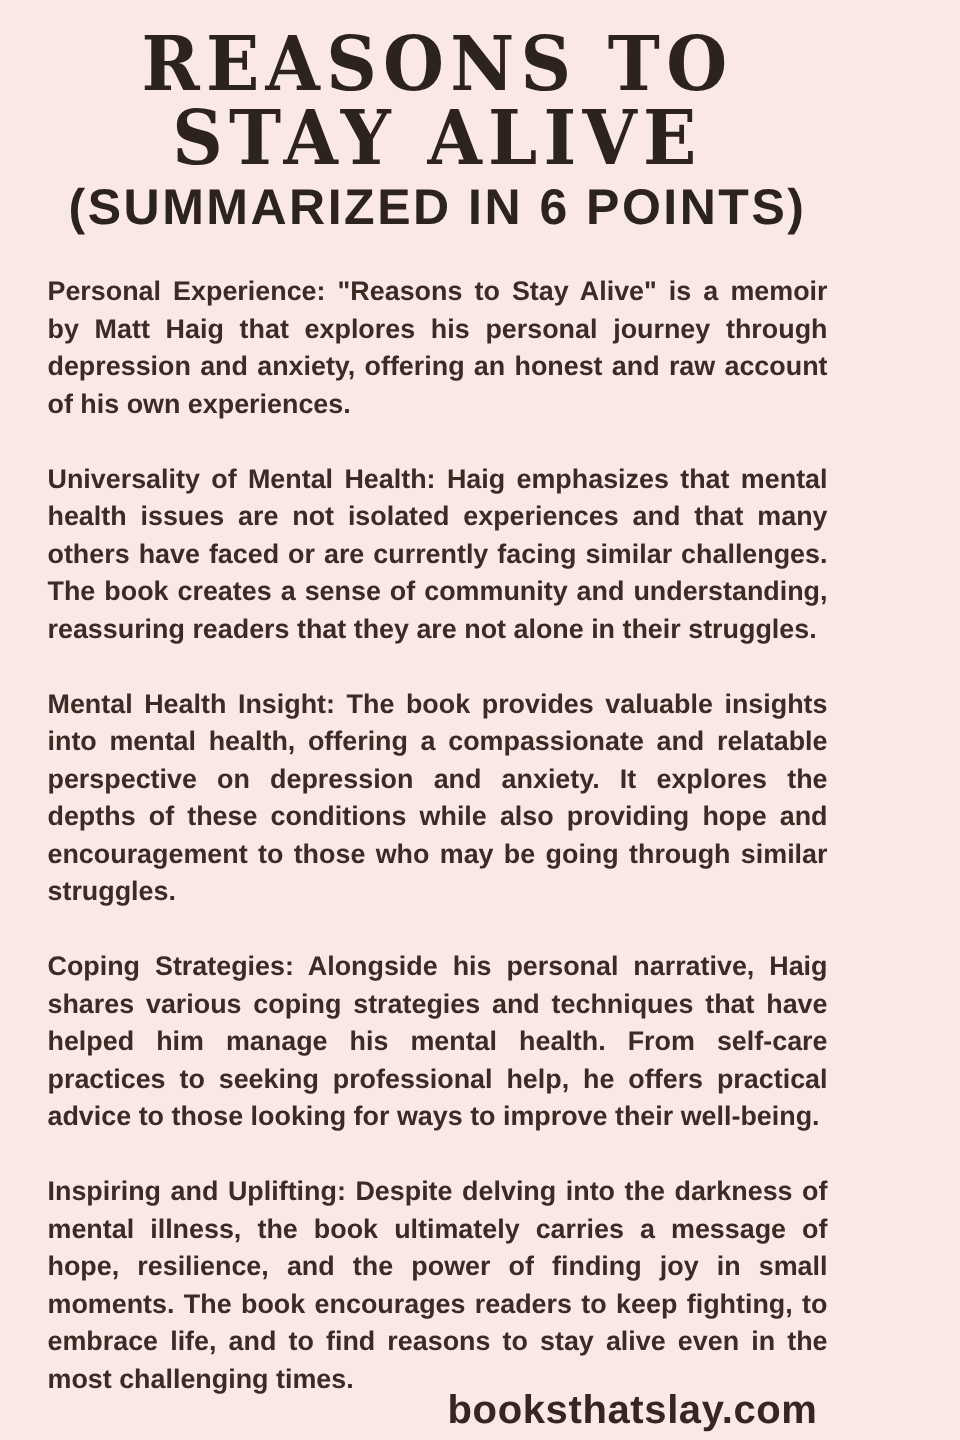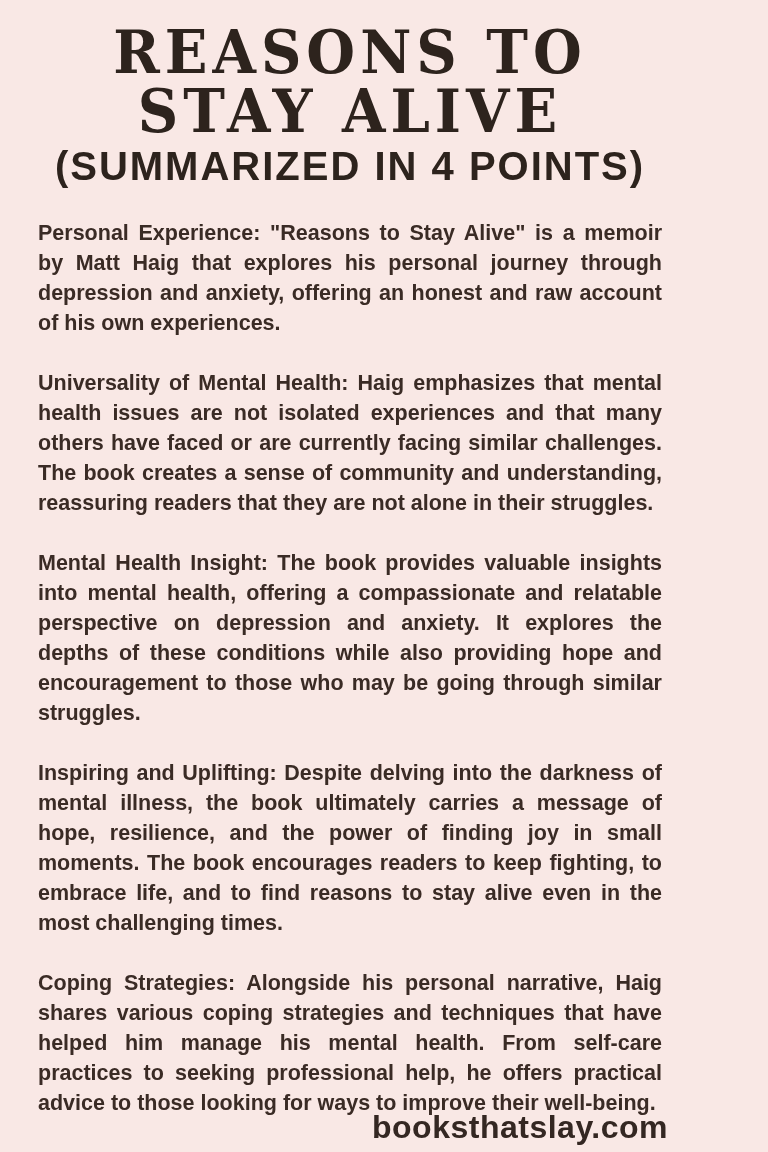--- a/index.html
+++ b/index.html
@@ -54,41 +54,41 @@
     line-height: 30px;
     color: #3a2b25;
     text-align: justify;
     text-justify: inter-word;
   }
   .body-text p:last-child {
     margin-bottom: 0;
   }
   .watermark {
     position: absolute;
-    right: 32px;
+    right: 46px;
     bottom: 6px;
     font-family: "Liberation Sans", sans-serif;
     font-weight: bold;
     font-size: 32px;
     color: #342722;
     letter-spacing: 0.5px;
   }
 </style>
 </head>
 <body>
 
 <div class="page">
 
   <h1 class="title">REASONS TO STAY ALIVE</h1>
 
-  <h2 class="subtitle">(SUMMARIZED IN 4 POINTS)</h2>
+  <h2 class="subtitle">(SUMMARIZED IN 6 POINTS)</h2>
 
   <div class="body-text">
     <p>Personal Experience: "Reasons to Stay Alive" is a memoir by Matt Haig that explores his personal journey through depression and anxiety, offering an honest and raw account of his own experiences.</p>
     <p>Universality of Mental Health: Haig emphasizes that mental health issues are not isolated experiences and that many others have faced or are currently facing similar challenges. The book creates a sense of community and understanding, reassuring readers that they are not alone in their struggles.</p>
     <p>Mental Health Insight: The book provides valuable insights into mental health, offering a compassionate and relatable perspective on depression and anxiety. It explores the depths of these conditions while also providing hope and encouragement to those who may be going through similar struggles.</p>
+    <p>Coping Strategies: Alongside his personal narrative, Haig shares various coping strategies and techniques that have helped him manage his mental health. From self-care practices to seeking professional help, he offers practical advice to those looking for ways to improve their well-being.</p>
     <p>Inspiring and Uplifting: Despite delving into the darkness of mental illness, the book ultimately carries a message of hope, resilience, and the power of finding joy in small moments. The book encourages readers to keep fighting, to embrace life, and to find reasons to stay alive even in the most challenging times.</p>
-    <p>Coping Strategies: Alongside his personal narrative, Haig shares various coping strategies and techniques that have helped him manage his mental health. From self-care practices to seeking professional help, he offers practical advice to those looking for ways to improve their well-being.</p>
   </div>
 
   <div class="watermark">booksthatslay.com</div>
 
 </div>
 
 </body></html>

